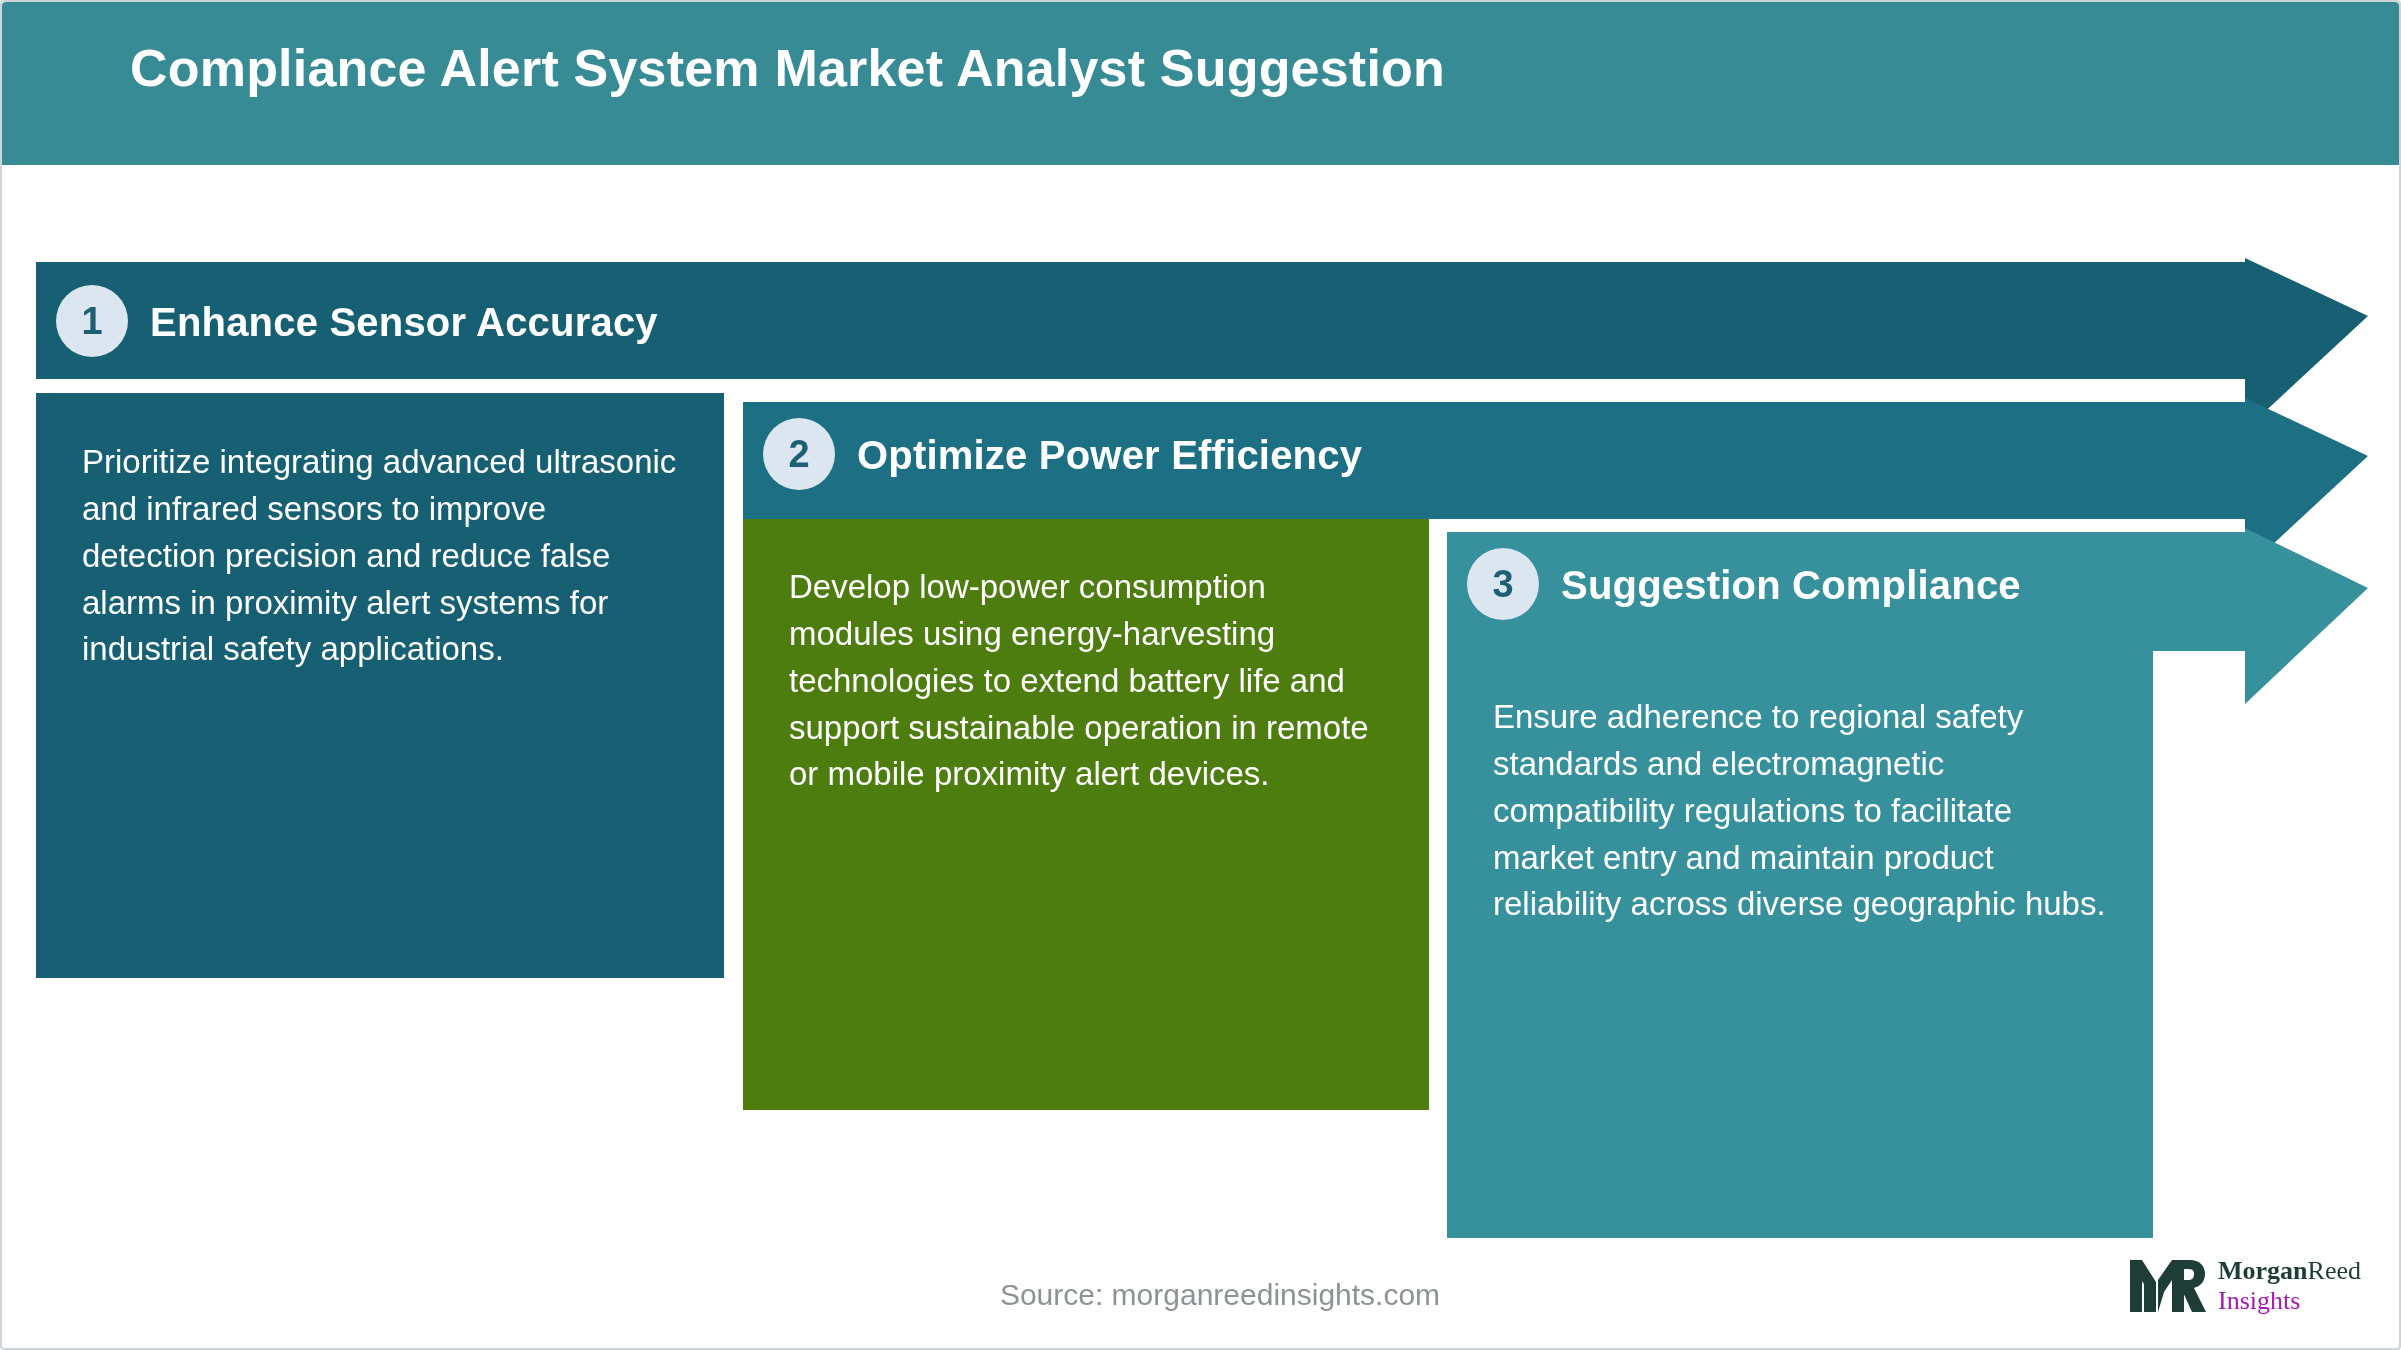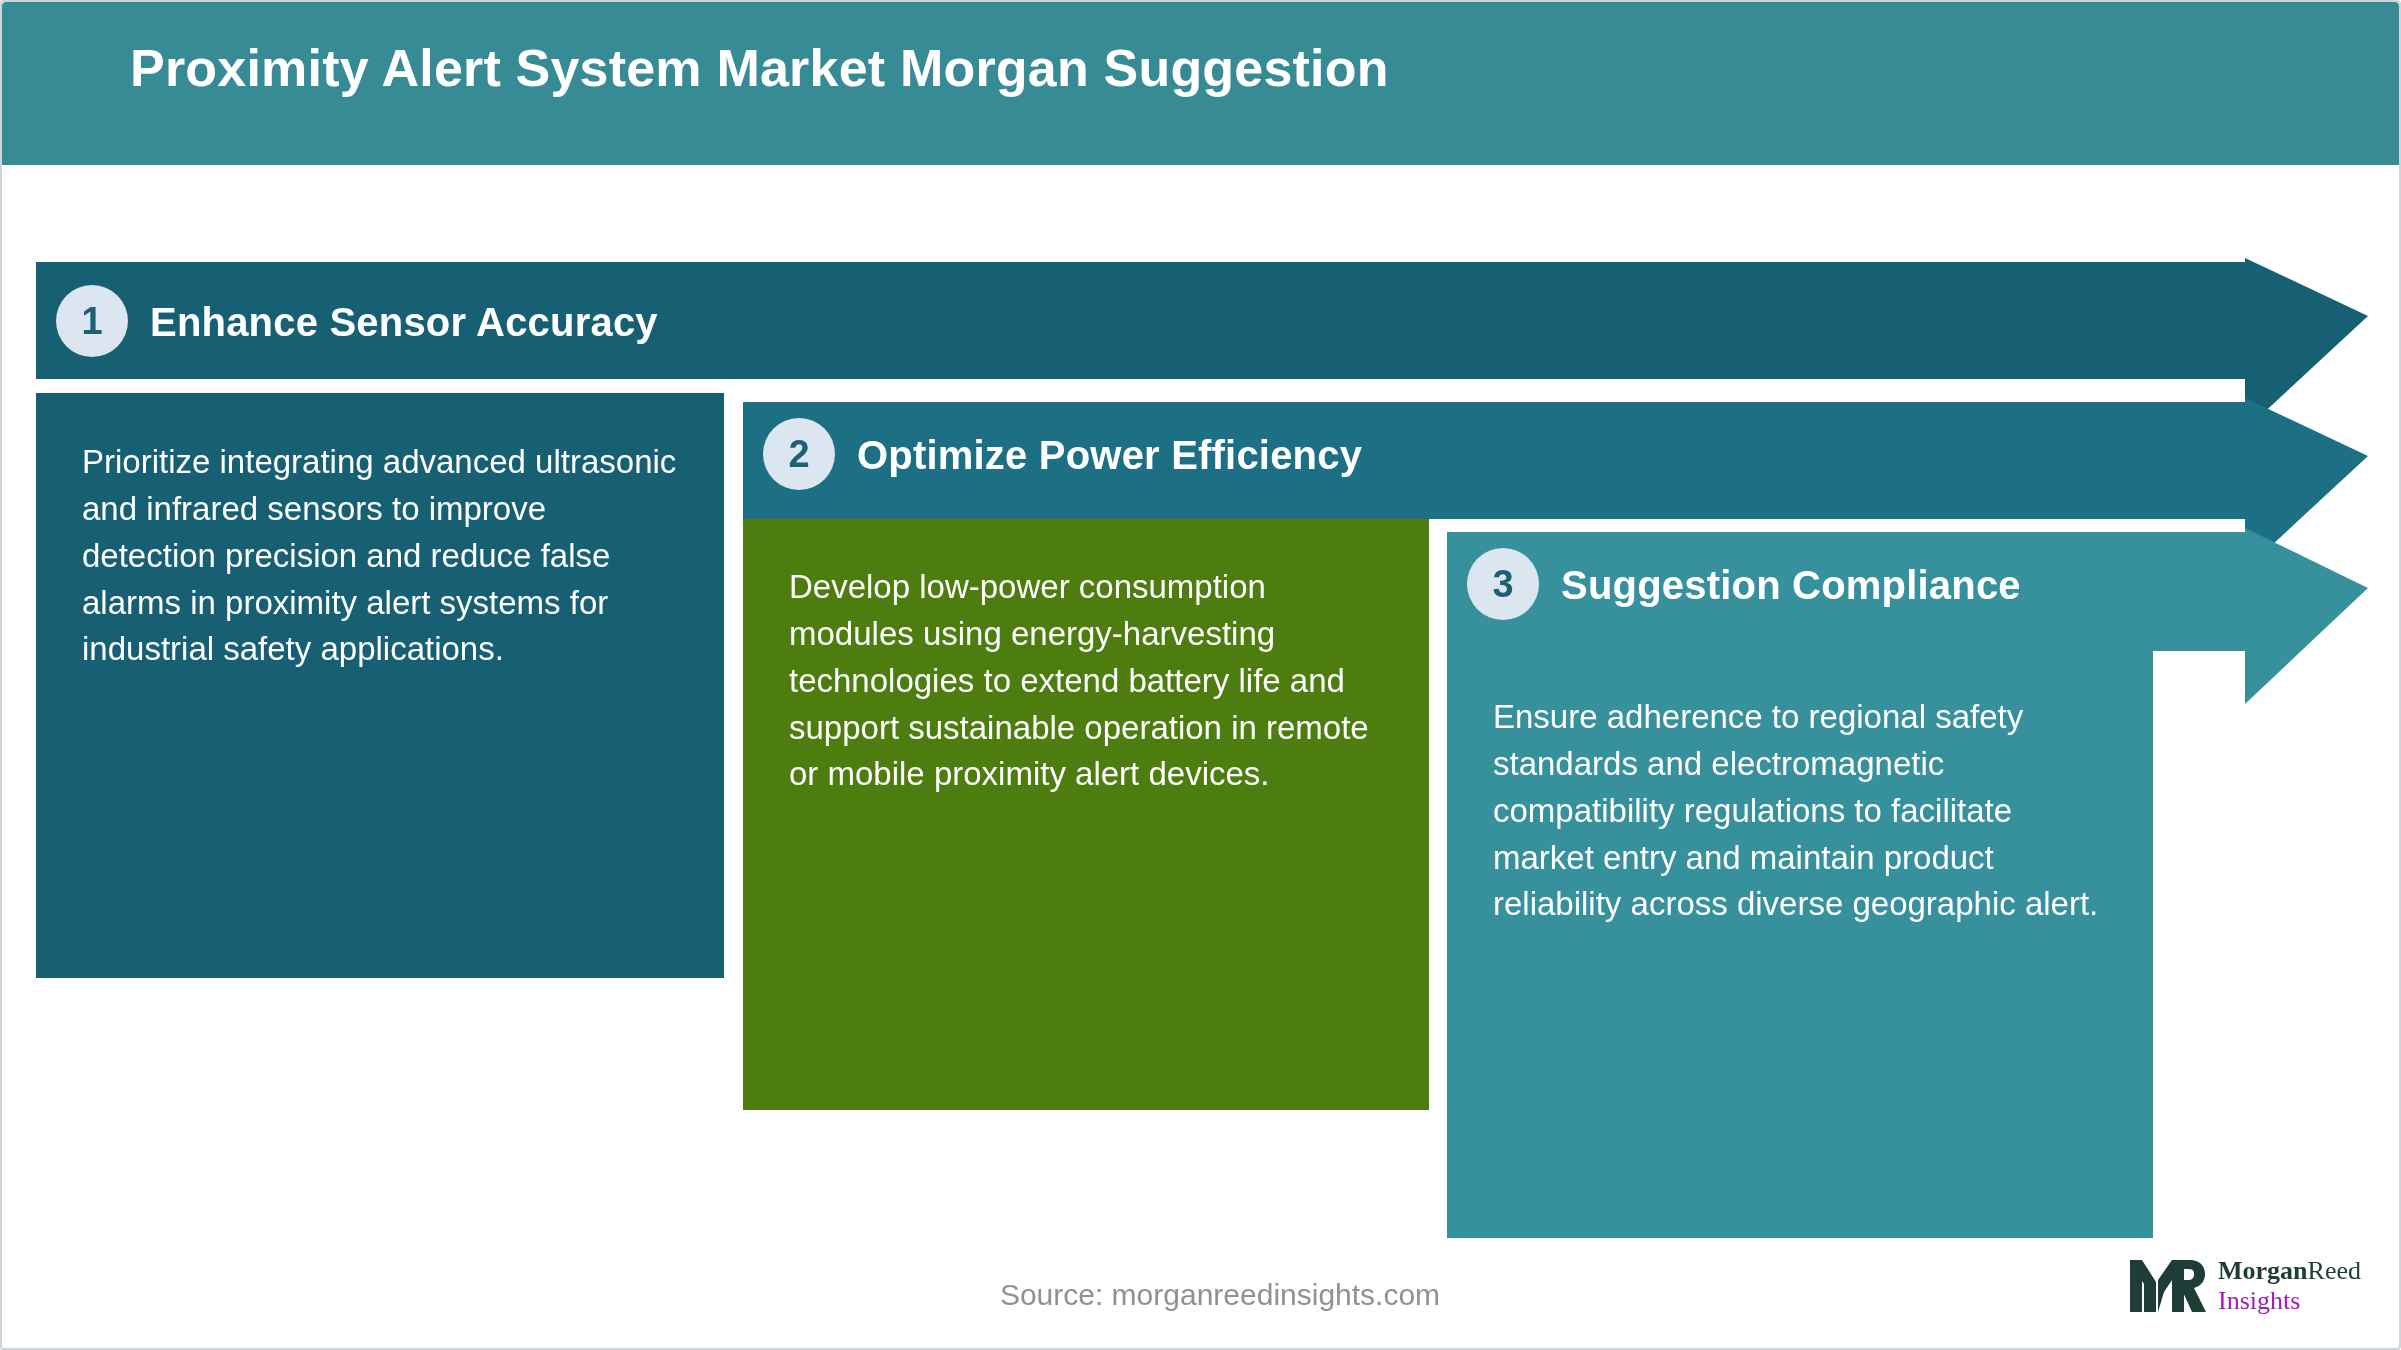--- a/index.html
+++ b/index.html
@@ -78,21 +78,21 @@
   #logo-line2{
     font-size:26px;color:#a21caf;margin-top:4px;
     font-family:"Liberation Serif", serif;white-space:nowrap;
   }
   #logo-line1{font-family:"Liberation Serif", serif;}
 </style>
 </head>
 <body>
 
 <div id="header" style="background: rgb(55, 139, 149);">
-  <div id="header-title">Proximity Alert System Market Morgan Suggestion</div>
+  <div id="header-title">Compliance Alert System Market Analyst Suggestion</div>
 </div>
 
 <div class="arrow-wrap" id="arrow-1" style="left:36px;top:258px;width:2340px;height:220px;">
   <svg class="arrow-svg" width="2340" height="220" viewBox="0 0 2340 220">
     <path d="M0 4 L2209 4 L2209 0 L2332 58 L2209 172 L2209 121 L0 121 Z" fill="#176073" id="arrow-path-1"></path>
   </svg>
 </div>
 <div class="arrow-badge" style="left: 56px; top: 285px; background: rgb(219, 230, 240);">
   <span>1</span>
 </div>
@@ -120,21 +120,21 @@
 
 <div class="desc-box" id="desc-1" style="left:36px;top:393px;width:688px;height:585px;background:#176073;">
   <div class="desc-text">Prioritize integrating advanced ultrasonic and infrared sensors to improve detection precision and reduce false alarms in proximity alert systems for industrial safety applications.</div>
 </div>
 
 <div class="desc-box" id="desc-2" style="left:743px;top:518px;width:686px;height:592px;background:#4d7c0f;">
   <div class="desc-text">Develop low-power consumption modules using energy-harvesting technologies to extend battery life and support sustainable operation in remote or mobile proximity alert devices.</div>
 </div>
 
 <div class="desc-box" id="desc-3" style="left:1447px;top:648px;width:706px;height:590px;background:#37919d;">
-  <div class="desc-text">Ensure adherence to regional safety standards and electromagnetic compatibility regulations to facilitate market entry and maintain product reliability across diverse geographic alert.</div>
+  <div class="desc-text">Ensure adherence to regional safety standards and electromagnetic compatibility regulations to facilitate market entry and maintain product reliability across diverse geographic hubs.</div>
 </div>
 
 <div id="source-text">Source: morganreedinsights.com</div>
 
 <div id="logo">
   <svg id="logo-mark" width="78" height="56" viewBox="0 0 78 56">
     <path d="M2 54 L2 2 L14 2 L28 24 L28 54 L16 54 L16 26 L14 23 L14 54 Z" fill="#1d3d36"></path>
     <path d="M30 54 L30 22 L44 2 L56 2 L56 54 L44 54 L44 22 L36 34 Z" fill="#1d3d36"></path>
     <path d="M44 2 L62 2 C72 2 77 8 77 16 C77 23 73 28 66 30 L78 54 L64 54 L54 32 L44 32 L44 22 L60 22 C64 22 66 20 66 16 C66 12 64 11 60 11 L44 11 Z" fill="#1d3d36"></path>
   </svg>

